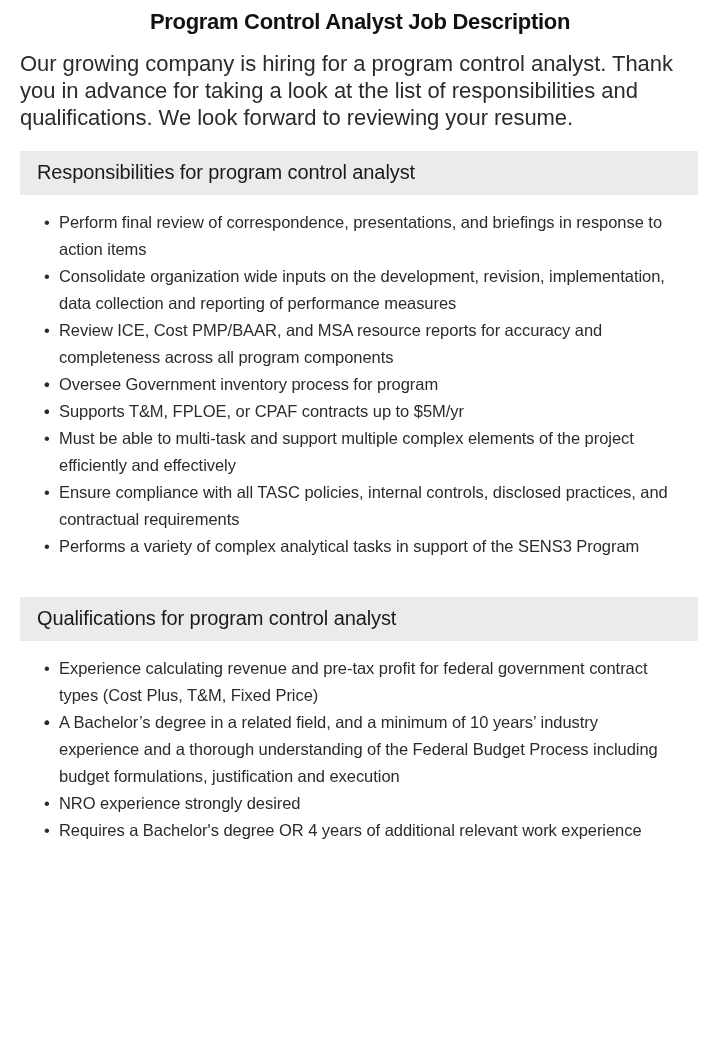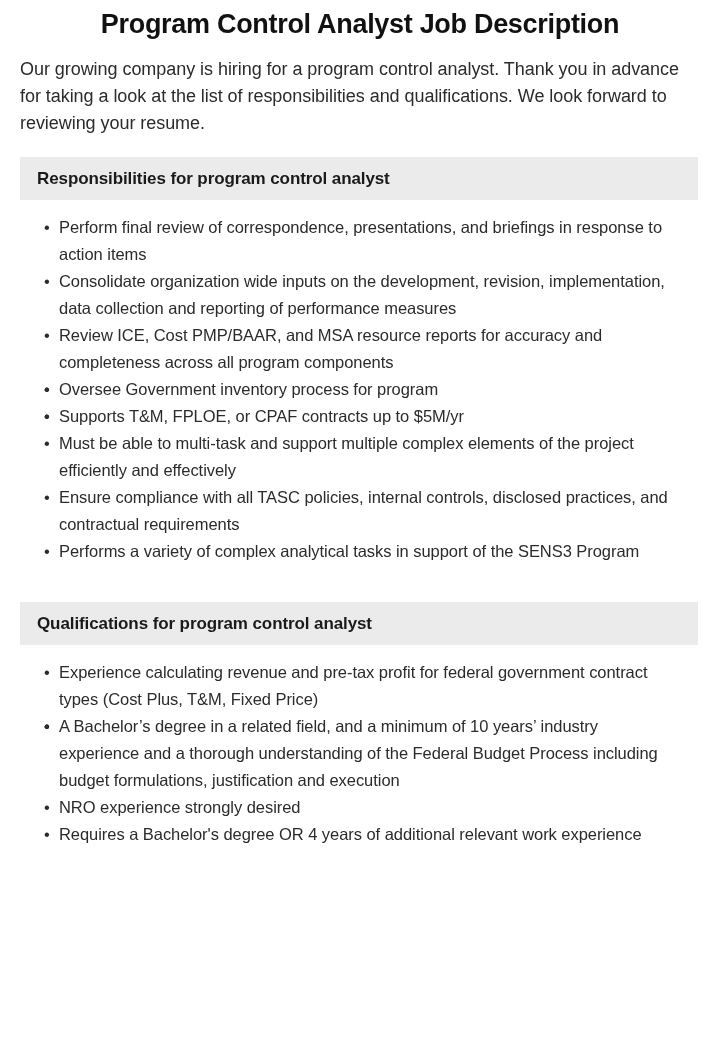--- a/index.html
+++ b/index.html
@@ -12,49 +12,49 @@
     background: #ffffff;
     font-family: "Liberation Sans", "DejaVu Sans", sans-serif;
     color: #1a1a1a;
     overflow: hidden;
   }
   .page {
     width: 720px;
     box-sizing: border-box;
   }
   .page-title {
-    font-size: 27px;
+    font-size: 22px;
     font-weight: bold;
     text-align: center;
     letter-spacing: -0.3px;
     color: #111111;
     margin: 0;
     padding: 8px 20px 0 20px;
     line-height: 1.25;
   }
   .intro {
-    font-size: 18px;
+    font-size: 22px;
     line-height: 27px;
     color: #2b2b2b;
     margin: 0;
     padding: 14px 20px 0 20px;
     letter-spacing: -0.05px;
   }
   .section {
     margin-top: 20px;
   }
   .section-header {
     background: #ebebeb;
     margin: 0 22px 0 20px;
     padding: 12px 0 12px 17px;
     box-sizing: border-box;
   }
   .section-header-text {
-    font-size: 17px;
-    font-weight: bold;
+    font-size: 20px;
+    font-weight: normal;
     color: #1a1a1a;
     letter-spacing: -0.1px;
     line-height: 19px;
   }
   ul.bullets {
     list-style: none;
     margin: 0;
     padding: 14px 38px 0 44px;
   }
   ul.bullets li {

